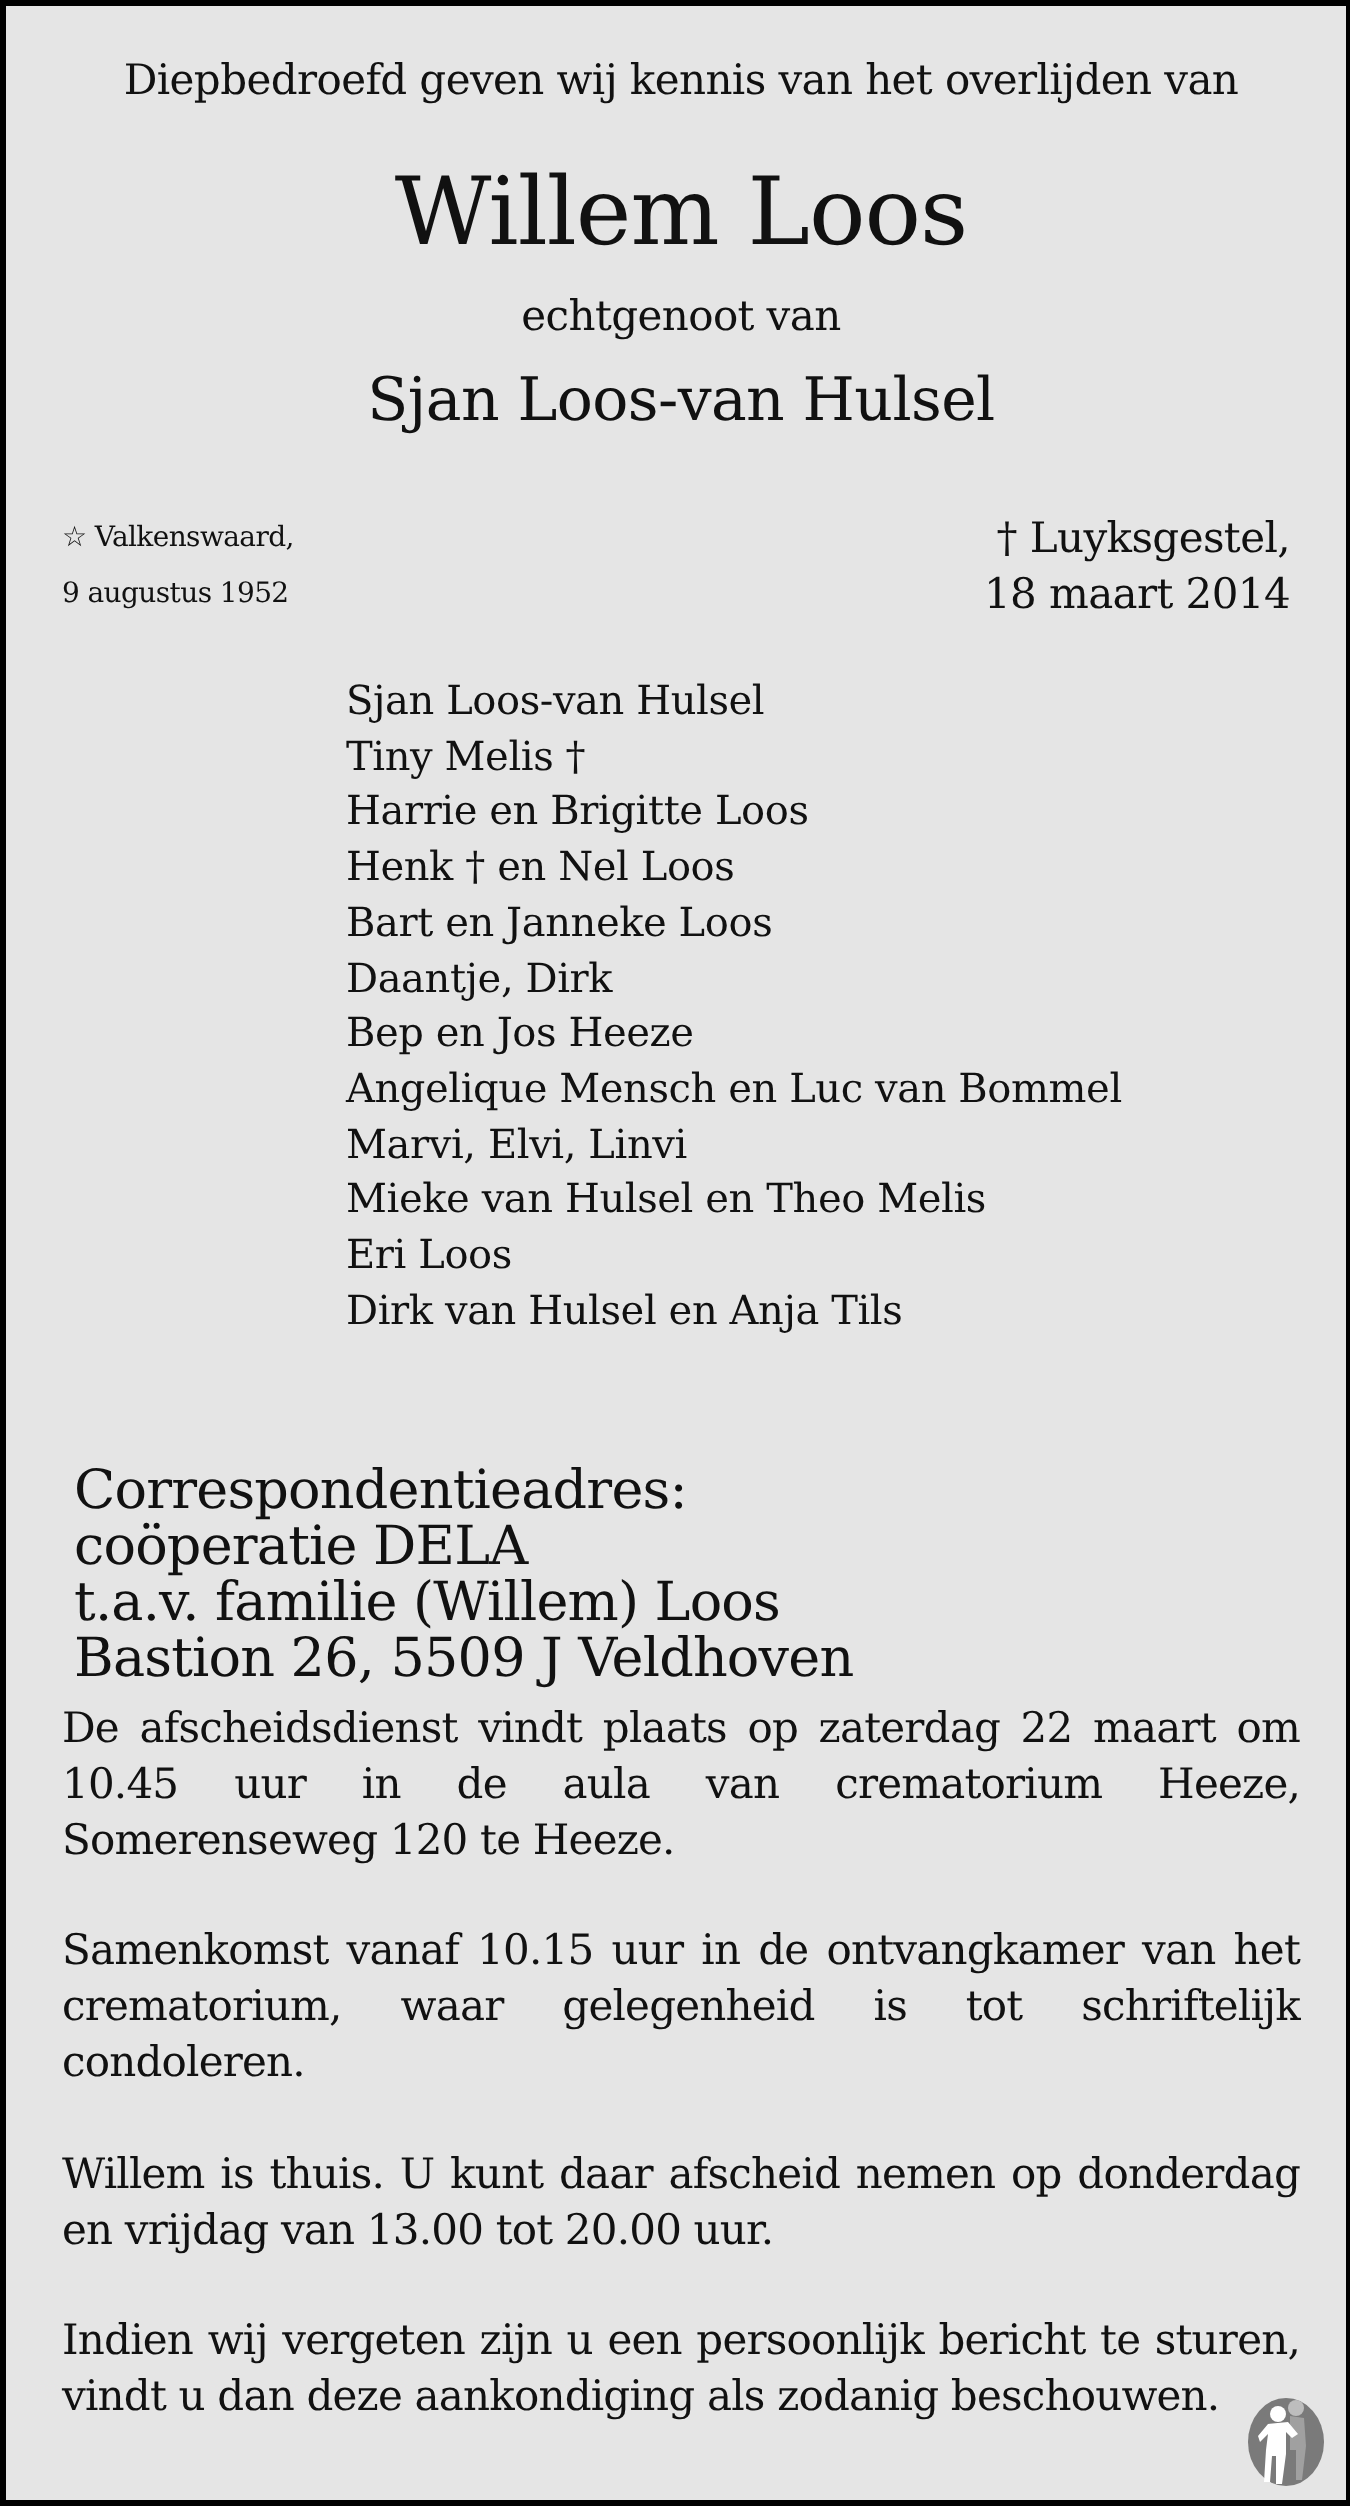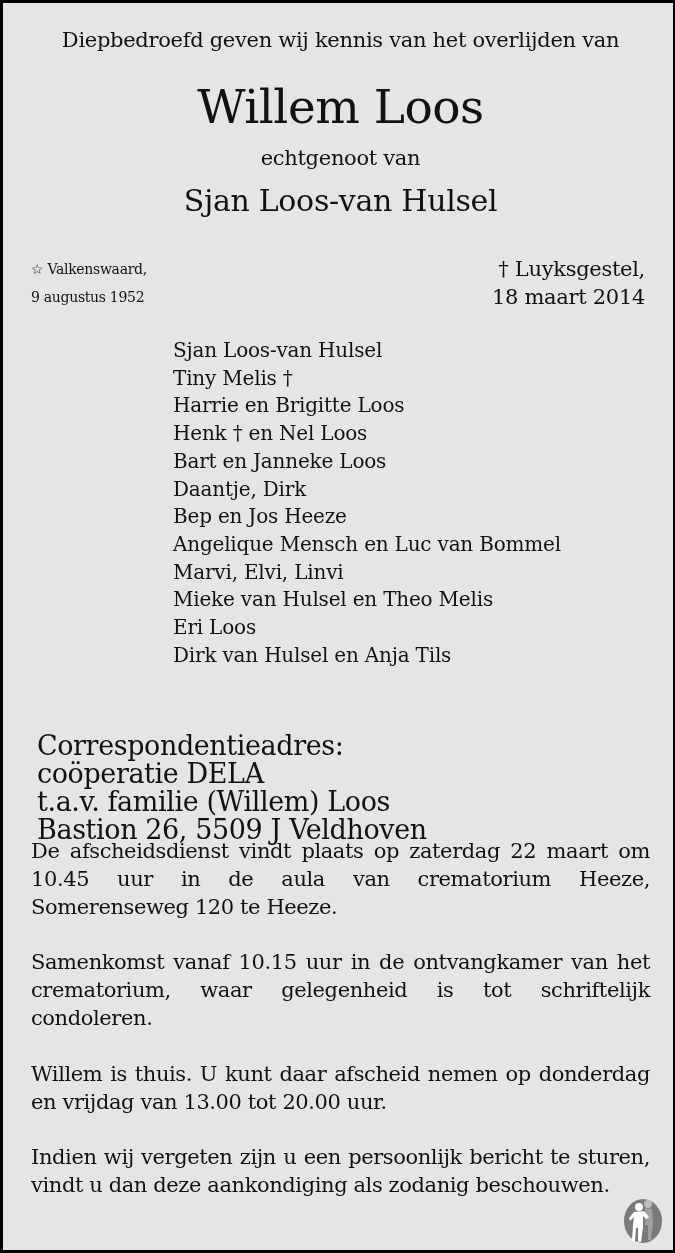--- a/index.html
+++ b/index.html
@@ -23,20 +23,21 @@
     .spouse { left: 0; width: 675px; top: 180px; text-align: center; font-size: 30px; letter-spacing: -0.3px; }
     .birth { left: 28px; top: 252px; font-size: 14px; line-height: 28px; letter-spacing: -0.3px; }
     .death { right: 28px; top: 252px; font-size: 21px; line-height: 28px; text-align: right; letter-spacing: -0.3px; }
     .family { left: 170px; top: 334px; font-size: 20px; line-height: 27.7px; letter-spacing: -0.2px; }
     .family .it { }
     .corr { left: 34px; top: 697px; font-size: 27px; line-height: 28px; letter-spacing: -0.4px; margin-top: 32px; }
     .para {
       position: absolute; left: 28px; width: 619px;
       font-size: 21px; line-height: 28px; text-align: justify;
       letter-spacing: -0.4px;
+      margin-top: 13px;
     }
     .p1 { top: 834px; }
     .p2 { top: 945px; }
     .p3 { top: 1057px; }
     .p4 { top: 1140px; }
     .logo { position: absolute; left: 615px; top: 1192px; width: 50px; height: 50px; }
   </style>
 </head>
 <body>
 

